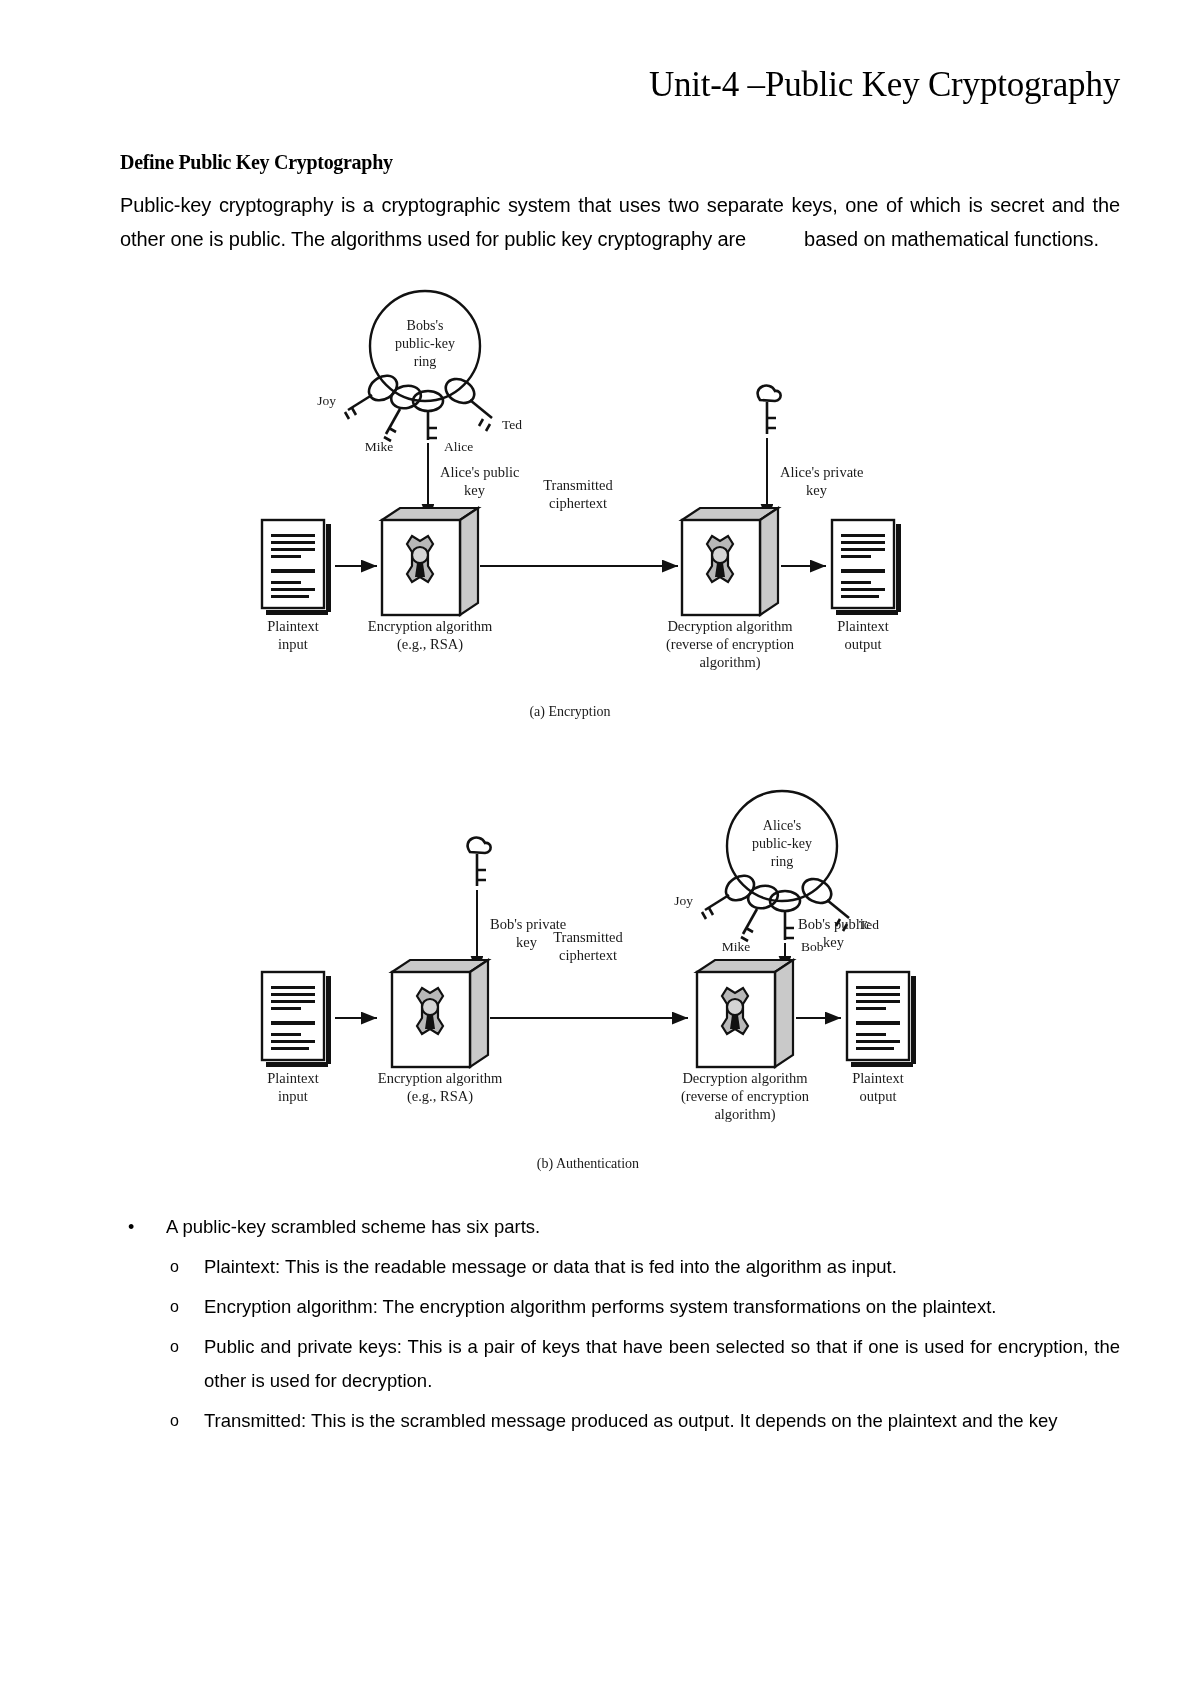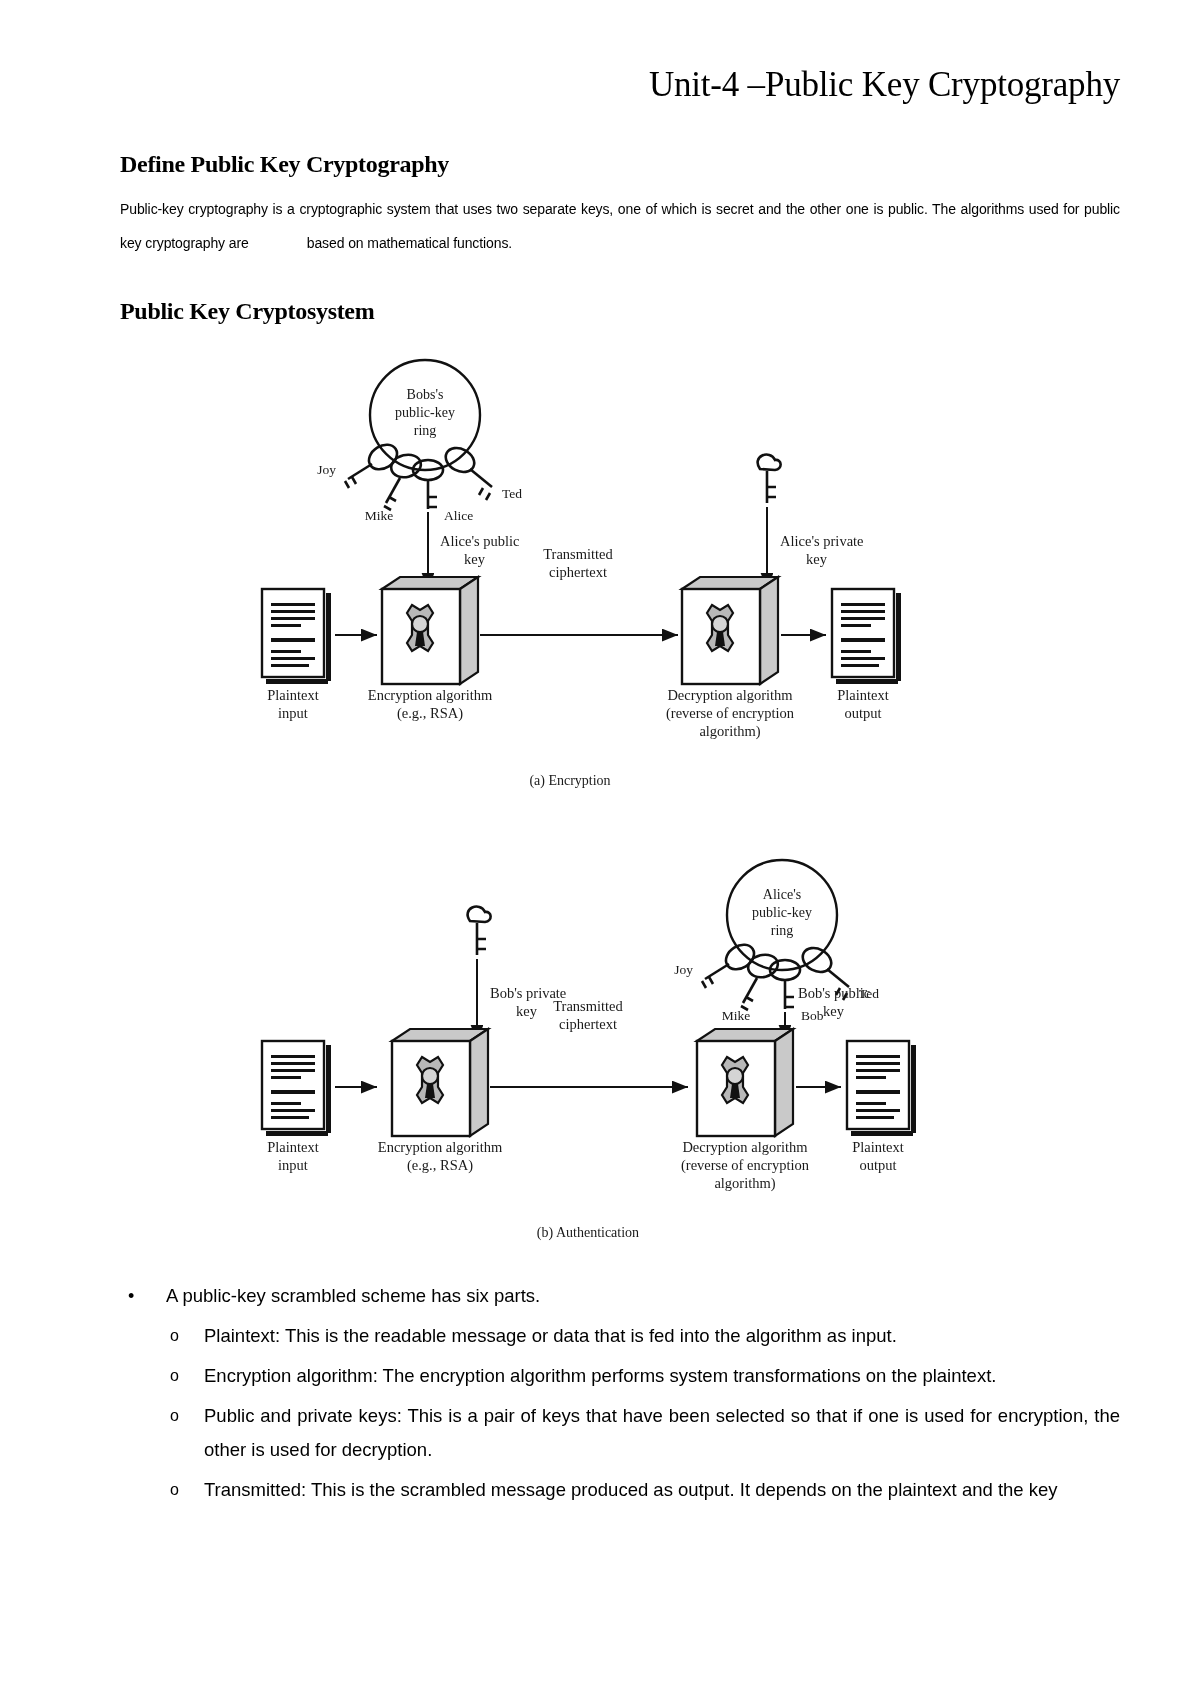--- a/index.html
+++ b/index.html
@@ -31,30 +31,30 @@
     font-size: 35px;
     letter-spacing: -0.2px;
     line-height: 1.1;
     white-space: nowrap;
   }
 
   
   h2.section-title {
     font-family: "Liberation Serif", serif;
     font-weight: bold;
-    font-size: 24px;
+    font-size: 20px;
     margin: 0;
     letter-spacing: -0.3px;
   }
   .title-define { padding-top: 46px; }
   .title-crypto { padding-top: 38px; }
 
   
   p.body-text {
-    font-size: 14px;
+    font-size: 20px;
     line-height: 34px;
     margin: 14px 0 0 0;
     text-align: justify;
     letter-spacing: -0.1px;
   }
   .wide-gap { display: inline-block; width: 58px; }
 
   
   .figure {
     width: 100%;
@@ -152,21 +152,20 @@
 <body>
 
 <div class="page">
 
   <div class="doc-header">Unit-4 –Public Key Cryptography</div>
 
   <h2 class="section-title title-define">Define Public Key Cryptography</h2>
 
   <p class="body-text"><span>Public-key cryptography is a cryptographic system that uses two separate keys, one of which is secret and the other one is public. The algorithms used for public key cryptography are</span><span class="wide-gap"></span><span>based on mathematical functions.</span></p>
 
-  <h2 class="section-title title-crypto">Public Key Cryptosystem</h2>
 
   <div class="figure figure-a">
     <svg width="760" height="480" viewBox="0 0 760 480">
       <defs>
         <marker id="ar" markerWidth="9" markerHeight="9" refX="8" refY="3.2" orient="auto">
           <path d="M0,0 L8,3.2 L0,6.4 z" fill="#111"></path>
         </marker>
       </defs>
 
       <g>

